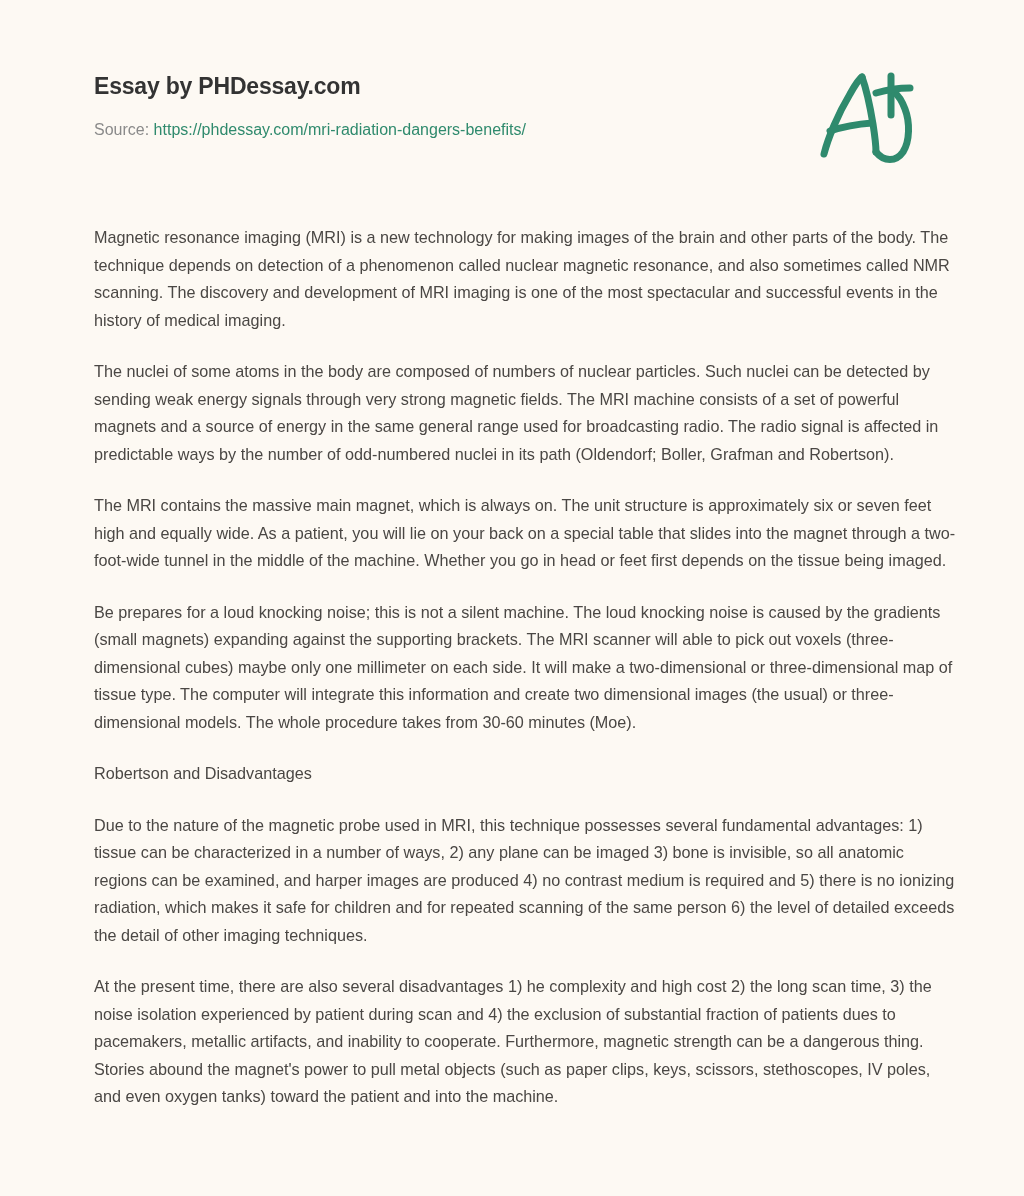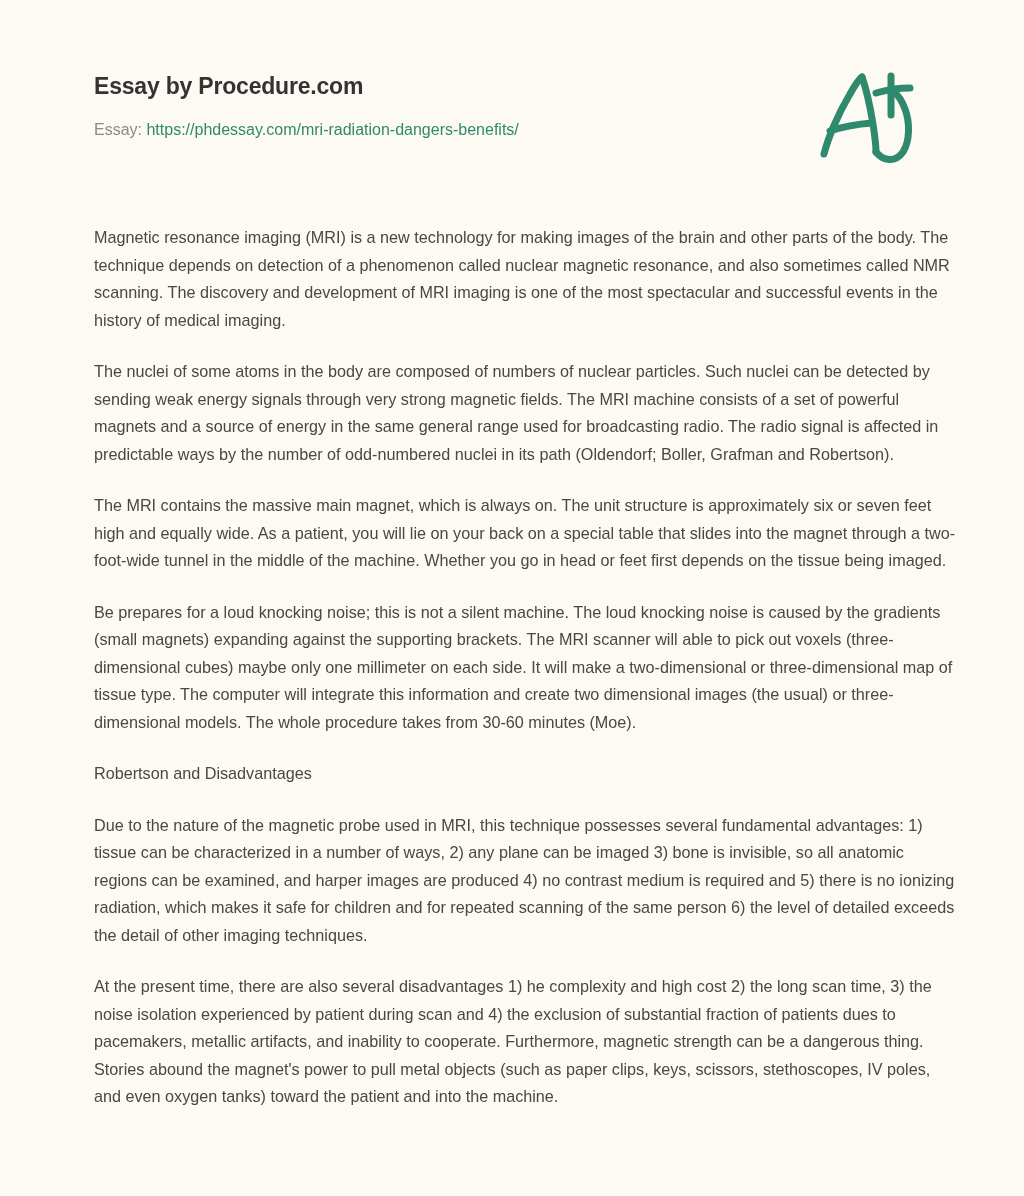--- a/index.html
+++ b/index.html
@@ -99,23 +99,23 @@
   .para:last-child {
     margin-bottom: 0;
   }
 </style>
 </head>
 <body>
 
 <div class="page">
 
   <div class="header">
-    <h1 class="brand-title">Essay by Procedure.com</h1>
+    <h1 class="brand-title">Essay by PHDessay.com</h1>
     <p class="source-line">
-      <span class="source-label">Essay:</span>
+      <span class="source-label">Source:</span>
       <a class="source-link" href="#">https://phdessay.com/mri-radiation-dangers-benefits/</a>
     </p>
   </div>
 
   <div class="logo">
     <svg width="108" height="100" viewBox="0 0 108 100" aria-hidden="true">
       <g fill="none" stroke="#2f8a6d" stroke-linecap="round" stroke-linejoin="round">
 
         <path d="M12 88 C16 72 26 48 38 28 C43 19 47 13 50 11" stroke-width="7"></path>
 

